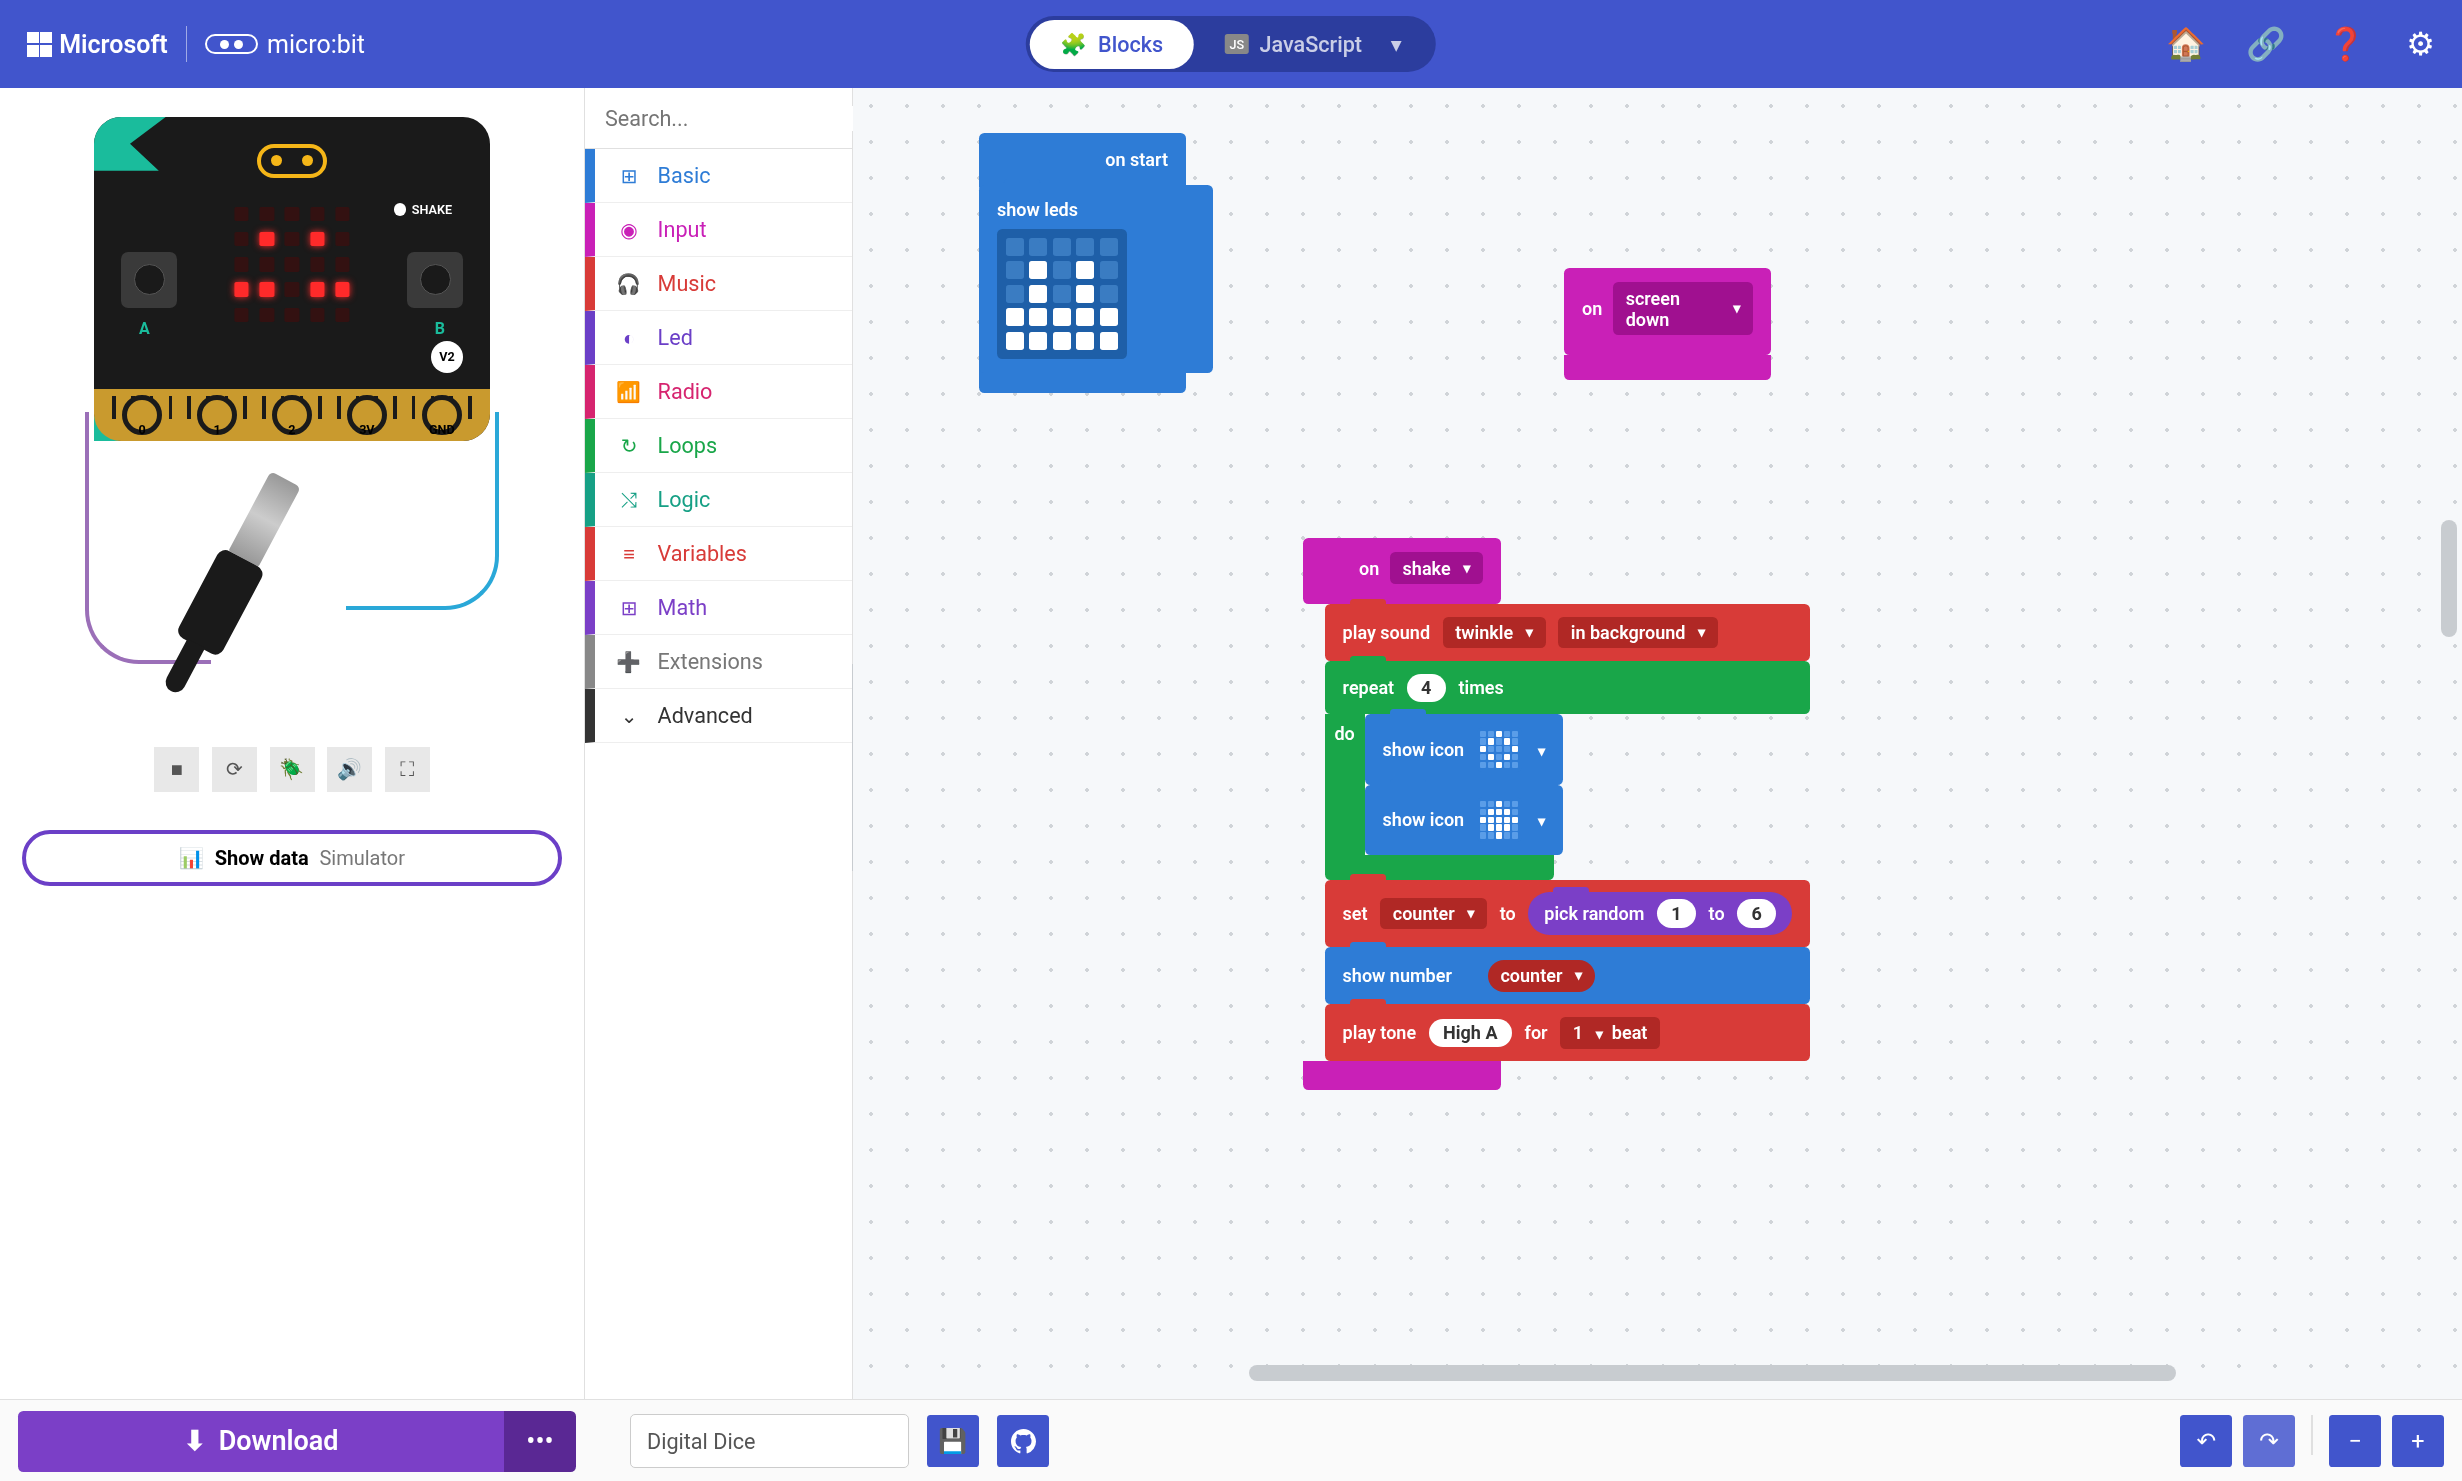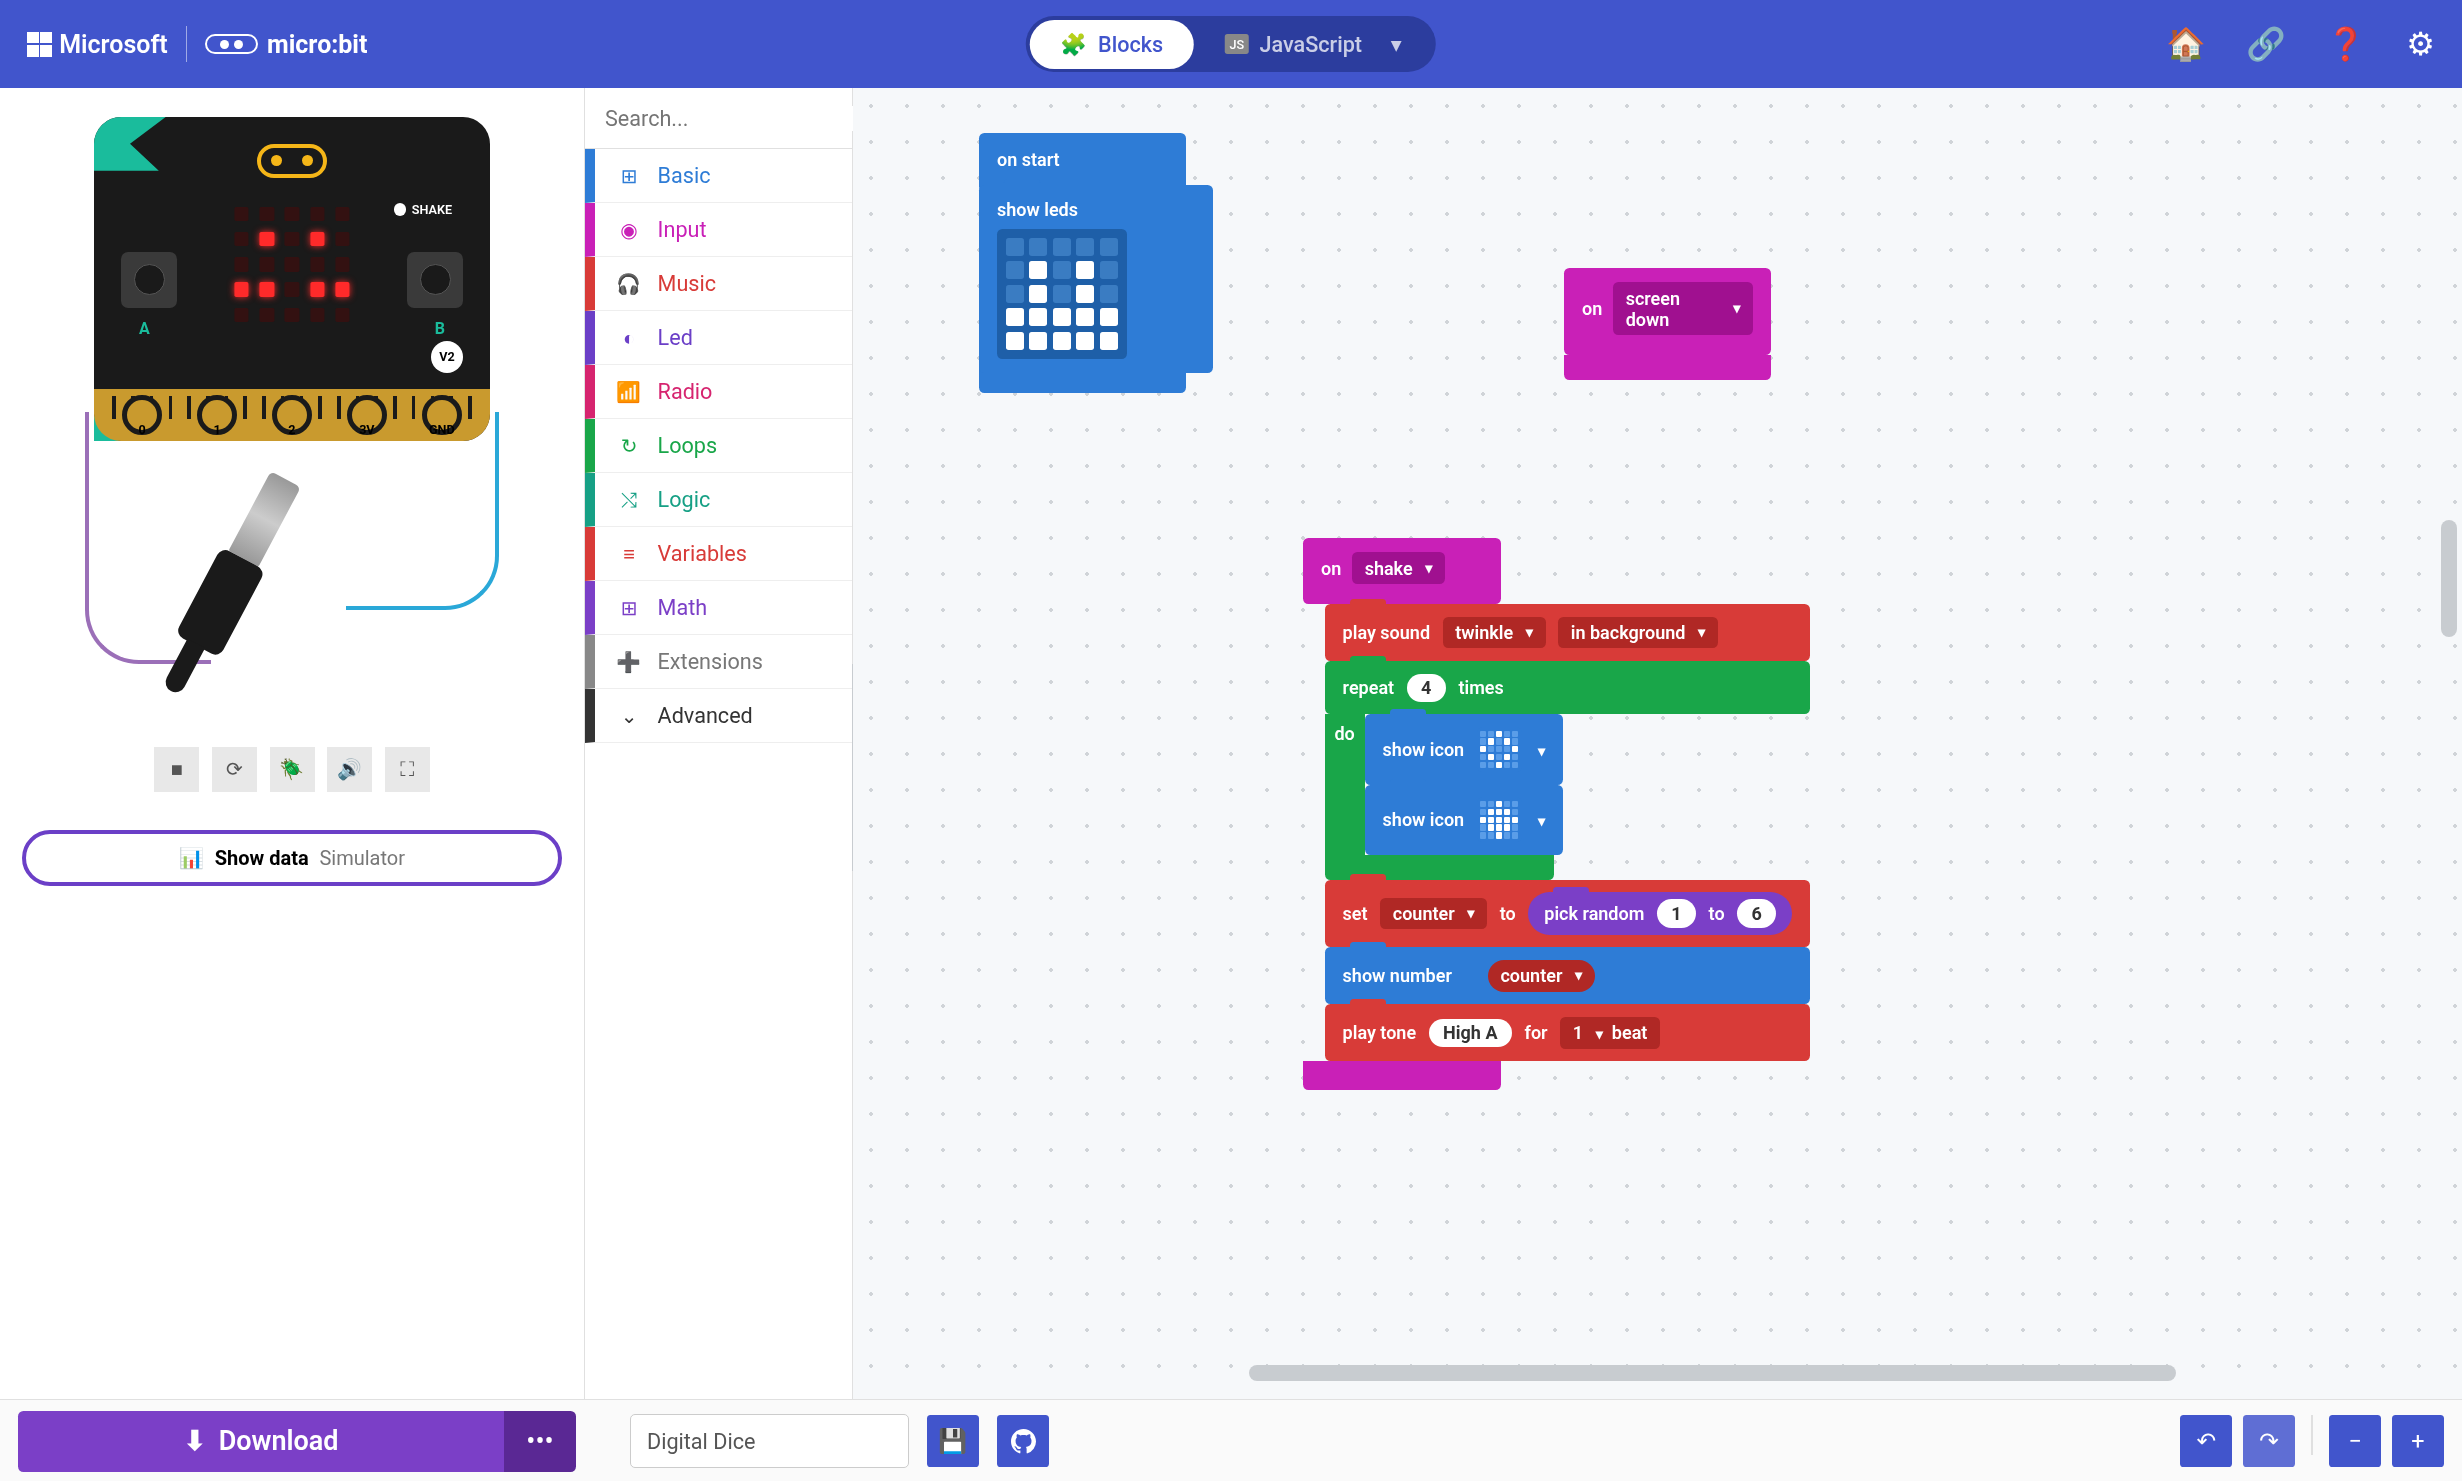--- a/index.html
+++ b/index.html
@@ -5,21 +5,21 @@
 * { margin:0; padding:0; box-sizing:border-box; font-family:-apple-system,BlinkMacSystemFont,"Segoe UI",Roboto,sans-serif; }
 body { width:2462px; height:1482px; overflow:hidden; background:#fff; display:flex; flex-direction:column; }
 
 
 .header { height:88px; background:#4155cc; display:flex; align-items:center; color:#fff; padding:16px 27px; position:relative; }
 .logo-group { display:flex; align-items:center; gap:18px; }
 .ms-logo { display:flex; align-items:center; gap:7.2px; font-weight:600; font-size:25px; }
 .ms-squares { display:grid; grid-template-columns:1fr 1fr; gap:1.8px; width:25px; height:25px; }
 .ms-squares div { background:#fff; }
 .divider-v { width:1.8px; height:36px; background:rgba(255,255,255,.5); }
-.mb-logo { display:flex; align-items:center; gap:9px; font-weight:700; font-size:25px; }
+.mb-logo { display:flex; align-items:center; gap:9px; font-weight:400; font-size:25px; }
 .mb-badge { border:2.7px solid #fff; border-radius:21.6px; padding:3.6px 12.6px; display:flex; align-items:center; gap:5.4px; }
 .mb-dot { width:9px; height:9px; background:#fff; border-radius:50%; }
 .editor-toggle { position:absolute; left:50%; transform:translateX(-50%); display:flex; background:#2c3d9e; border-radius:45px; height:56px; align-items:center; padding:3.6px; }
 .toggle-btn { display:flex; align-items:center; gap:10.8px; padding:0 31px; height:49px; border-radius:45px; font-size:21.6px; font-weight:500; cursor:pointer; }
 .toggle-btn.active { background:#fff; color:#4155cc; }
 .toggle-btn.inactive { color:rgba(255,255,255,.75); }
 .toggle-chevron { margin-left:18px; color:rgba(255,255,255,.75); }
 .header-icons { margin-left:auto; display:flex; gap:40px; font-size:32px; }
 .header-icons span { cursor:pointer; }
 
@@ -75,21 +75,21 @@
 
 
 .workspace { flex:1; background:#f6f8fa; position:relative; overflow:hidden; }
 .ws-dots { position:absolute; inset:0; background-image:radial-gradient(#d0d4d8 1.8px,transparent 1.8px); background-size:36px 36px; }
 .ws-scroll-h { position:absolute; bottom:18px; left:396px; width:927px; height:16px; background:#c8ccd0; border-radius:9px; }
 .ws-scroll-v { position:absolute; right:5.4px; top:432px; width:16px; height:117px; background:#c8ccd0; border-radius:9px; }
 
 
 .blk { position:absolute; font-family:"Segoe UI",monospace; color:#fff; font-size:18px; font-weight:600; }
 .hat { border-radius:5.4px 5.4px 5.4px 5.4px; padding:12.6px 18px 23.4px 18px; min-width:180px; }
-.hat-header { padding:3.6px 0 10.8px 0; display:flex; align-items:center; gap:10.8px; }
+.hat-header { padding:3.6px 0 10.8px 0; display:flex; align-items:center; gap:10.8px;justify-content:flex-end; }
 .stack { border-radius:5.4px; padding:12.6px 18px; display:flex; align-items:center; gap:12.6px; position:relative; }
 .stack::before { content:""; position:absolute; top:-5.4px; left:25px; width:36px; height:10.8px; background:inherit; border-radius:3.6px 3.6px 0 0; }
 .pill { background:#fff; color:#333; border-radius:27px; padding:3.6px 14.4px; font-weight:700; }
 .pill-dark { background:#333; color:#fff; border-radius:27px; padding:3.6px 14.4px; font-weight:700; }
 .dd { border-radius:5.4px; padding:5.4px 12.6px; display:flex; align-items:center; gap:9px; }
 .chev::after { content:"▾"; font-size:14.4px; margin-left:3.6px; }
 
 .c-blue { background:#2e7cd6; }
 .c-magenta { background:#c920b7; } .c-magenta-d { background:#a01090; }
 .c-red { background:#d83b38; } .c-red-d { background:#b02825; }

